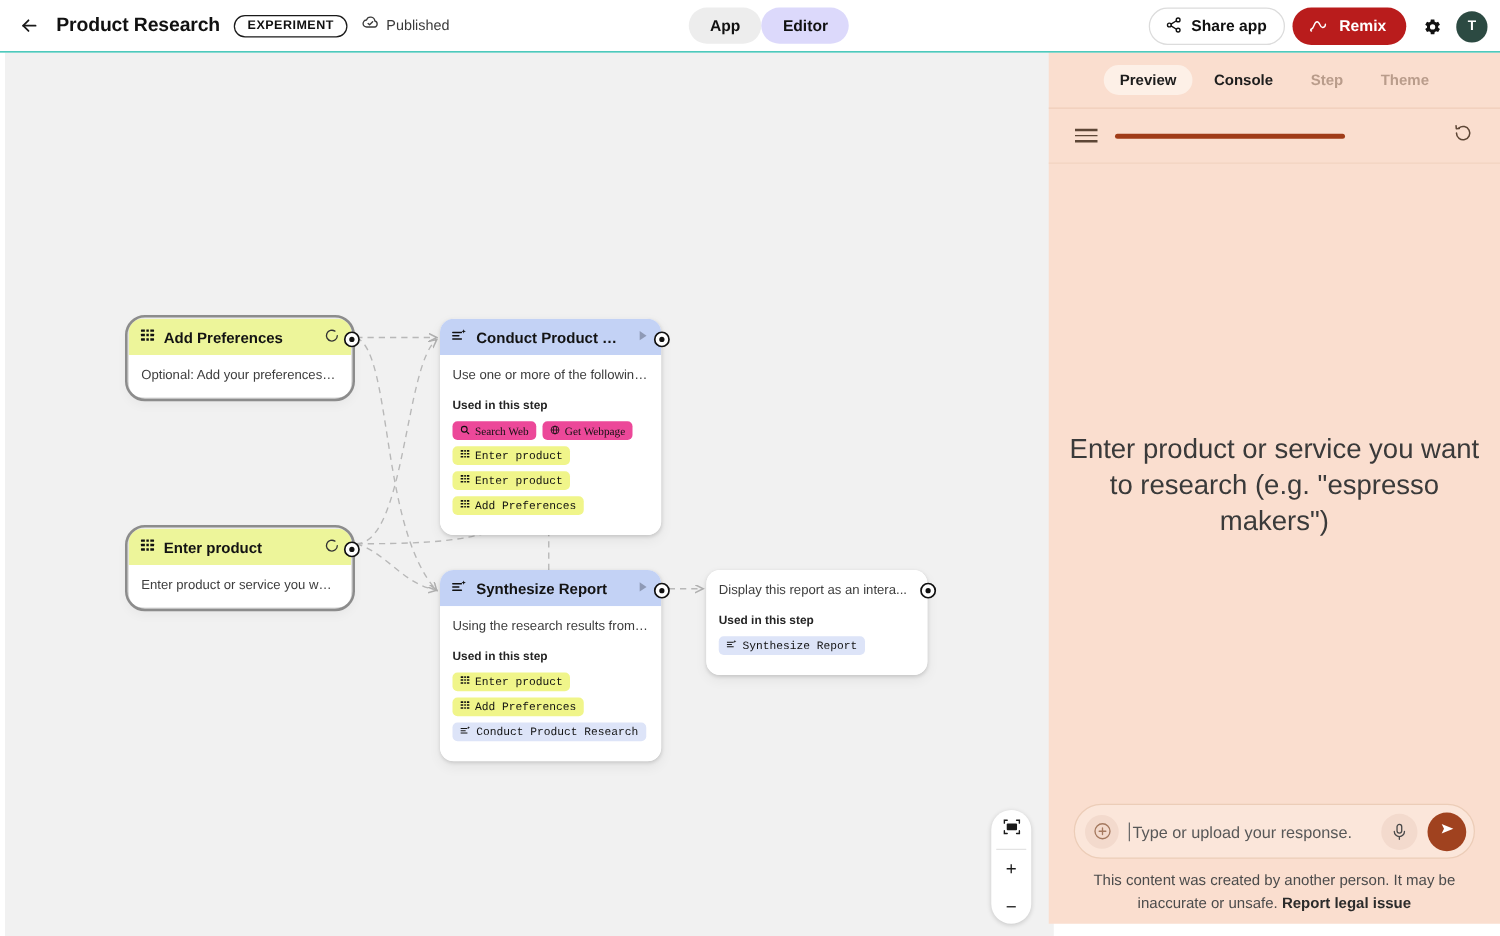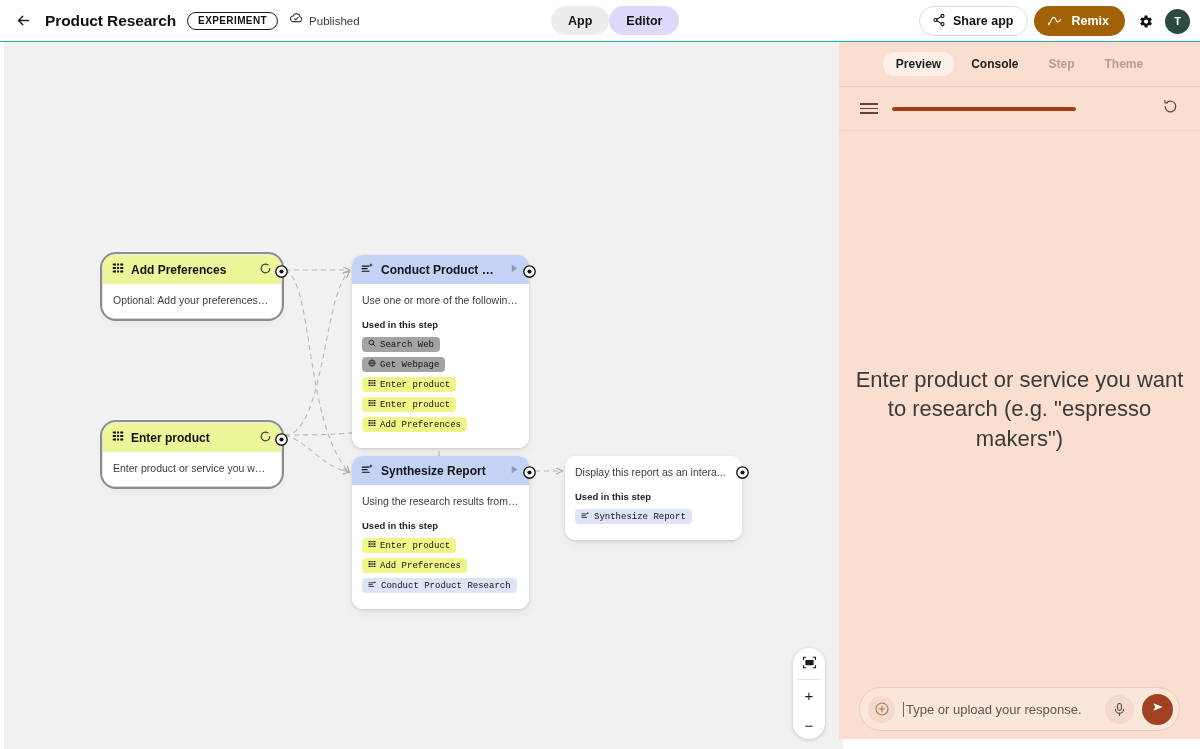--- a/index.html
+++ b/index.html
@@ -65,21 +65,21 @@
   #share-app {
     display: flex; align-items: center; gap: 7px;
     height: 30px; padding: 0 14px 0 12px;
     border: 1px solid #dcdcdc; border-radius: 18px;
     font-size: 12.5px; font-weight: 700; color: #111;
     background: #fff; cursor: pointer;
   }
   #remix-btn {
     display: flex; align-items: center; gap: 8px;
     height: 30px; padding: 0 16px 0 13px;
-    border-radius: 18px; background: #a16207; color: #fff;
+    border-radius: 18px; background: #b91c1c; color: #fff;
     font-size: 12.5px; font-weight: 700; cursor: pointer;
   }
   #gear-btn {
     width: 28px; height: 28px; display: flex;
     align-items: center; justify-content: center;
     cursor: pointer; color: #111;
   }
   #avatar {
     width: 25px; height: 25px; border-radius: 50%;
     background: #2c4a42; color: #fff;
@@ -126,21 +126,21 @@
     margin-top: 12px; margin-bottom: 7px;
   }
   .chip-row { display: flex; flex-wrap: wrap; gap: 5px; margin-bottom: 5px; }
   .chip {
     display: inline-flex; align-items: center; gap: 4px;
     height: 15px; padding: 0 6px;
     border-radius: 4px;
     font-family: "Liberation Mono", monospace;
     font-size: 9px; color: #111; white-space: nowrap;
   }
-  .chip.gray { background: #a3a3a3; }
+  .chip.gray { background: #ec4899; font-family: Liberation Serif, serif; }
   .chip.yellow { background: #f0f58a; }
   .chip.blue { background: #dde4f8; }
 
   .spinner-ic, .target-ic, .play-ic { flex: none; }
   .target-ic { position: absolute; right: -8px; top: 9px; z-index: 8; }
 
   
   #canvas-ctrls {
     position: absolute; right: 18px; bottom: 10px;
     width: 32px; background: #fff;
@@ -641,14 +641,18 @@
           </svg>
       </div>
       <div id="send-btn">
         <span>
           <svg width="14" height="14" viewBox="0 0 24 24" fill="#fff">
               <path d="M4 5.5L20 12 4 18.5l3.2-6.5z"></path>
             </svg>
         </span>
       </div>
     </div>
+    <div id="disclaimer">
+      <span>This content was created by another person. It may be inaccurate or unsafe.</span>
+      <span id="report-link">Report legal issue</span>
+    </div>
   </div>
 </div>
 
 </body></html>

